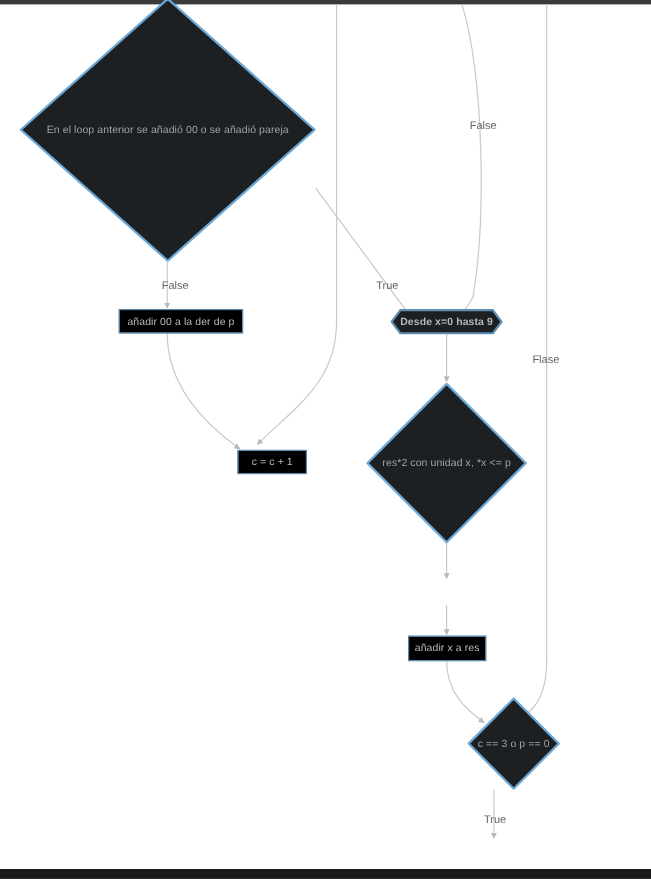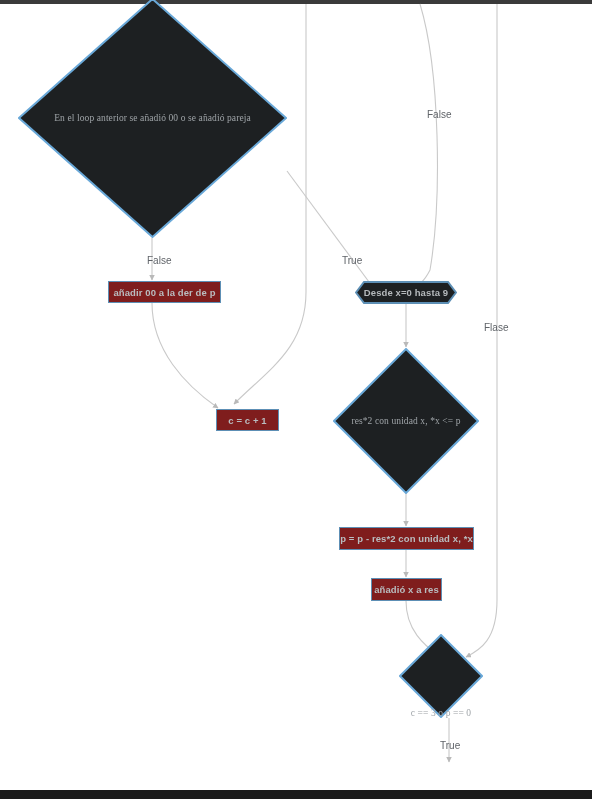--- a/index.html
+++ b/index.html
@@ -42,45 +42,44 @@
     align-items: center;
     justify-content: center;
     color: #9aa0a6;
     font-size: 9.5px;
     letter-spacing: 0.1px;
     white-space: nowrap;
   }
 
   
   .rect {
-    background: #7f1d1d;
+    background: #000000;
     border: 1.4px solid #5d8fb5;
     color: #b9bdc0;
-    font-weight: bold;
+    font-weight: normal;
     font-size: 9.5px;
     padding: 0 8px;
   }
 
   
   .diamond {
     background: transparent;
     border: none;
   }
   .diamond .dshape {
     position: absolute;
     left: 0; top: 0;
     width: 100%; height: 100%;
   }
   .diamond .dlabel {
     position: relative;
     z-index: 2;
     color: #9fa4a8;
     font-size: 9.5px;
     text-align: center;
-    font-family: Liberation Serif, serif;
   }
 
   
   .hexnode {
     background: transparent;
   }
   .hexnode .hshape {
     position: absolute;
     left: 0; top: 0;
     width: 100%; height: 100%;
@@ -161,29 +160,26 @@
     <span>c = c + 1</span>
   </div>
 
   <div class="node diamond" style="left:333px; top:348px; width:146px; height:146px;">
     <svg class="dshape" viewBox="0 0 146 146" preserveAspectRatio="none">
       <polygon points="73,1 145,73 73,145 1,73" fill="#1d2022" stroke="#69a8d8" stroke-width="2"></polygon>
     </svg>
     <span class="dlabel">res*2 con unidad x, *x &lt;= p</span>
   </div>
 
-  <div class="node rect" style="left:339px; top:527px; width:135px; height:23px;">
-    <span>p = p - res*2 con unidad x, *x</span>
+
+  <div class="node rect" style="left:371px; top:578px; width:71px; height:23px;">
+    <span>añadir x a res</span>
   </div>
 
-  <div class="node rect" style="left:371px; top:578px; width:71px; height:23px;">
-    <span>añadió x a res</span>
-  </div>
-
-  <div class="node diamond" style="left:399px; top:634px; width:84px; height:84px;align-items:flex-end;">
+  <div class="node diamond" style="left:425px; top:634px; width:84px; height:84px;">
     <svg class="dshape" viewBox="0 0 84 84" preserveAspectRatio="none">
       <polygon points="42,1 83,42 42,83 1,42" fill="#1d2022" stroke="#69a8d8" stroke-width="2"></polygon>
     </svg>
     <span class="dlabel">c == 3 o p == 0</span>
   </div>
 
 
   <span class="edge-label" style="left:427px; top:109px;">False</span>
   <span class="edge-label" style="left:147px; top:255px;">False</span>
   <span class="edge-label" style="left:342px; top:255px;">True</span>

